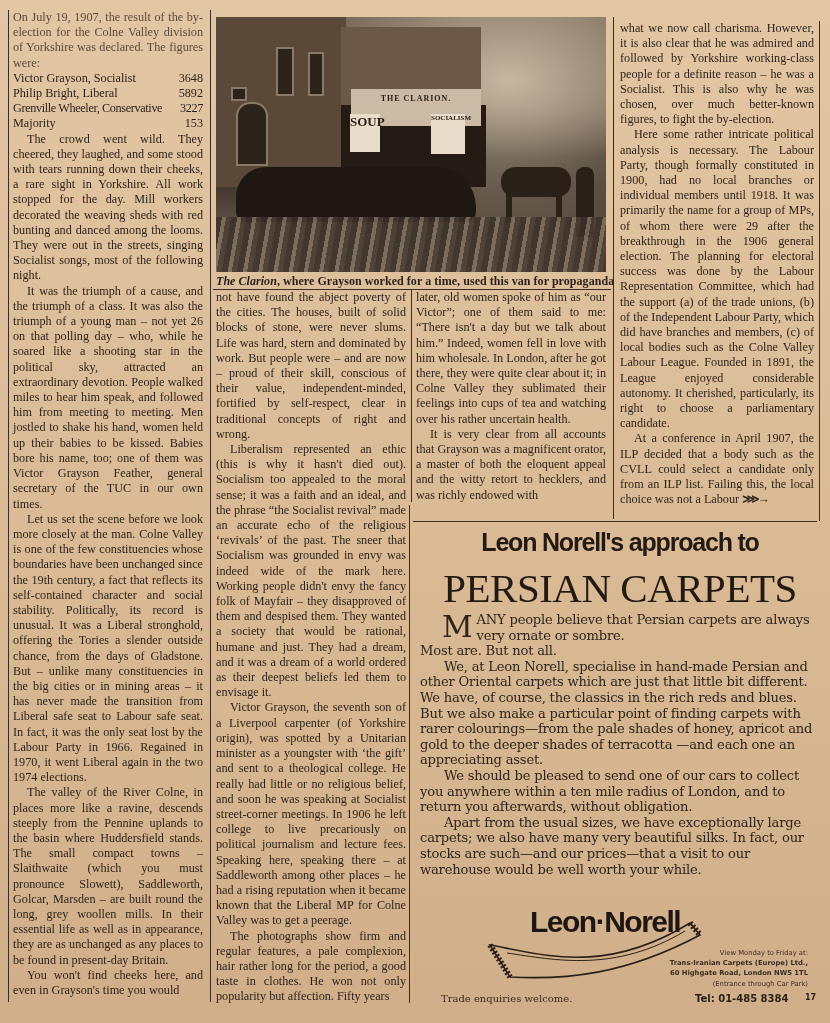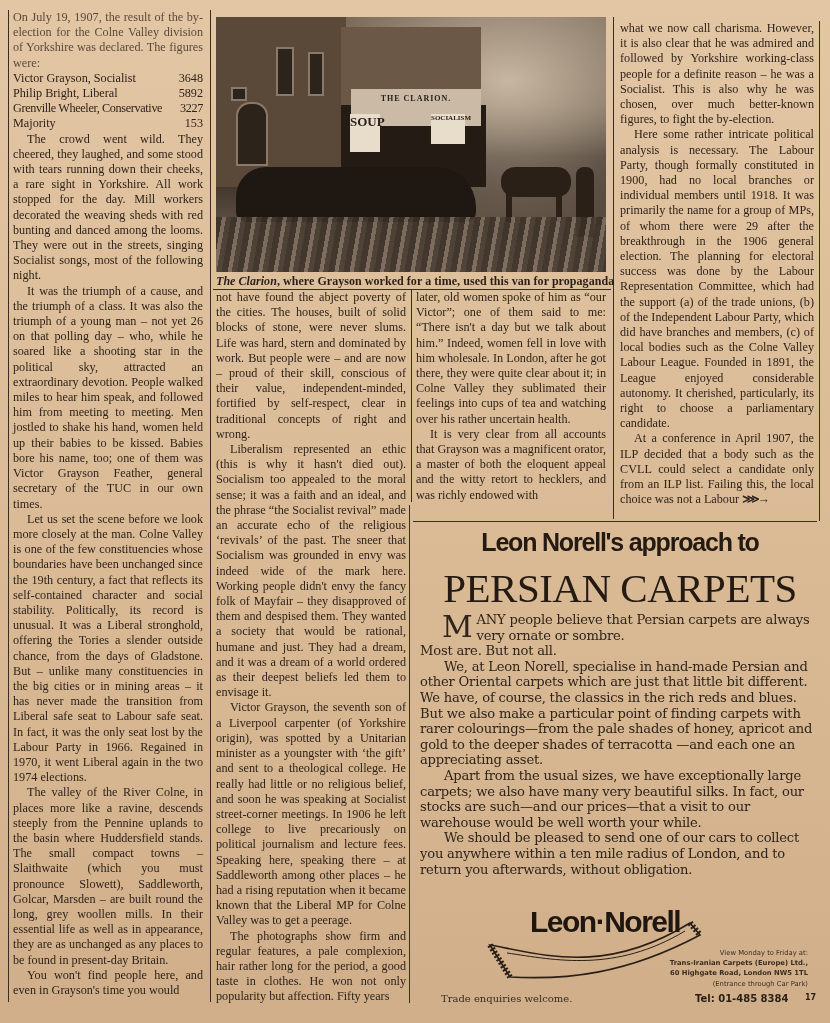--- a/index.html
+++ b/index.html
@@ -94,34 +94,34 @@
       </div>
     <div class="figrow">
         <span>Majority</span>
         <span>153</span>
       </div>
   </div>
   <p>The crowd went wild. They cheered, they laughed, and some stood with tears running down their cheeks, a rare sight in Yorkshire. All work stopped for the day. Mill workers decorated the weaving sheds with red bunting and danced among the looms. They were out in the streets, singing Socialist songs, most of the following night.</p>
   <p>It was the triumph of a cause, and the triumph of a class. It was also the triumph of a young man – not yet 26 on that polling day – who, while he soared like a shooting star in the political sky, attracted an extraordinary devotion. People walked miles to hear him speak, and followed him from meeting to meeting. Men jostled to shake his hand, women held up their babies to be kissed. Babies bore his name, too; one of them was Victor Grayson Feather, general secretary of the TUC in our own times.</p>
   <p>Let us set the scene before we look more closely at the man. Colne Valley is one of the few constituencies whose boundaries have been unchanged since the 19th century, a fact that reflects its self-contained character and social stability. Politically, its record is unusual. It was a Liberal stronghold, offering the Tories a slender outside chance, from the days of Gladstone. But – unlike many constituencies in the big cities or in mining areas – it has never made the transition from Liberal safe seat to Labour safe seat. In fact, it was the only seat lost by the Labour Party in 1966. Regained in 1970, it went Liberal again in the two 1974 elections.</p>
   <p>The valley of the River Colne, in places more like a ravine, descends steeply from the Pennine uplands to the basin where Huddersfield stands. The small compact towns – Slaithwaite (which you must pronounce Slowett), Saddleworth, Golcar, Marsden – are built round the long, grey woollen mills. In their essential life as well as in appearance, they are as unchanged as any places to be found in present-day Britain.</p>
-  <p>You won't find people here, and even in Grayson's time you would</p>
+  <p>You won't find cheeks here, and even in Grayson's time you would</p>
 </div>
 
 <div id="photo">
   <div class="bldg"></div>
   <div class="bldg2"></div>
   <div class="win" style="left:20px;top:85px;width:28px;height:60px;border-radius:14px 14px 0 0;"></div>
   <div class="win" style="left:60px;top:30px;width:14px;height:45px;"></div>
   <div class="win" style="left:92px;top:35px;width:12px;height:40px;"></div>
   <div class="win" style="left:15px;top:70px;width:12px;height:10px;"></div>
   <div class="van"></div>
   <div class="vanroof">THE CLARION.</div>
   <div class="sign" style="left:134px;top:97px;width:30px;height:38px;font-size:13px;"><span>SOUP</span></div>
-  <div class="sign" style="left:215px;top:97px;width:34px;height:30px;"><span>SOCIALISM</span></div>
+  <div class="sign" style="left:215px;top:97px;width:34px;height:40px;"><span>SOCIALISM</span></div>
   <div class="crowd"></div>
   <div class="horse"></div>
   <div class="horse-leg" style="left:290px;top:175px;"></div>
   <div class="horse-leg" style="left:340px;top:175px;"></div>
   <div class="horse-leg" style="left:360px;top:150px;width:18px;height:70px;border-radius:8px 8px 0 0;"></div>
   <div class="street"></div>
 </div>
 <div id="caption"><i>The Clarion</i><span>, where Grayson worked for a time, used this van for propaganda</span></div>
 
 <div class="col" id="col2">
@@ -141,22 +141,22 @@
   <p>Here some rather intricate political analysis is necessary. The Labour Party, though formally constituted in 1900, had no local branches or individual members until 1918. It was primarily the name for a group of MPs, of whom there were 29 after the breakthrough in the 1906 general election. The planning for electoral success was done by the Labour Representation Committee, which had the support (a) of the trade unions, (b) of the Independent Labour Party, which did have branches and members, (c) of local bodies such as the Colne Valley Labour League. Founded in 1891, the League enjoyed considerable autonomy. It cherished, particularly, its right to choose a parliamentary candidate.</p>
   <p><span>At a conference in April 1907, the ILP decided that a body such as the CVLL could select a candidate only from an ILP list. Failing this, the local choice was not a Labour</span> <span class="arrow">⋙→</span></p>
 </div>
 
 <div id="ad">
   <div class="kicker">Leon Norell's approach to</div>
   <div class="headline">PERSIAN CARPETS</div>
   <div class="body">
     <p class="first"><span class="dropcap">M</span><span>ANY people believe that Persian carpets are always very ornate or sombre.</span><br><span>Most are. But not all.</span></p>
     <p>We, at Leon Norell, specialise in hand-made Persian and other Oriental carpets which are just that little bit different. We have, of course, the classics in the rich reds and blues. But we also make a particular point of finding carpets with rarer colourings—from the pale shades of honey, apricot and gold to the deeper shades of terracotta —and each one an appreciating asset.</p>
+    <p>We should be pleased to send one of our cars to collect you anywhere within a ten mile radius of London, and to return you afterwards, without obligation.</p>
     <p>Apart from the usual sizes, we have exceptionally large carpets; we also have many very beautiful silks. In fact, our stocks are such—and our prices—that a visit to our warehouse would be well worth your while.</p>
-    <p>We should be pleased to send one of our cars to collect you anywhere within a ten mile radius of London, and to return you afterwards, without obligation.</p>
   </div>
 </div>
 
 <div id="logo">
   <svg width="230" height="82" viewBox="0 0 230 82">
     <path d="M5 40 C 60 50, 120 70, 205 18 L 215 30 C 140 70, 80 75, 25 72 Z" fill="none" stroke="#2a1f16" stroke-width="1.6"></path>
     <path d="M22 48 C 70 55, 130 68, 200 26" fill="none" stroke="#2a1f16" stroke-width="1"></path>
     <path d="M5 40 L 25 72" stroke="#2a1f16" stroke-width="6" stroke-dasharray="2 2"></path>
     <path d="M205 18 L 215 30" stroke="#2a1f16" stroke-width="6" stroke-dasharray="2 2"></path>
   </svg>

